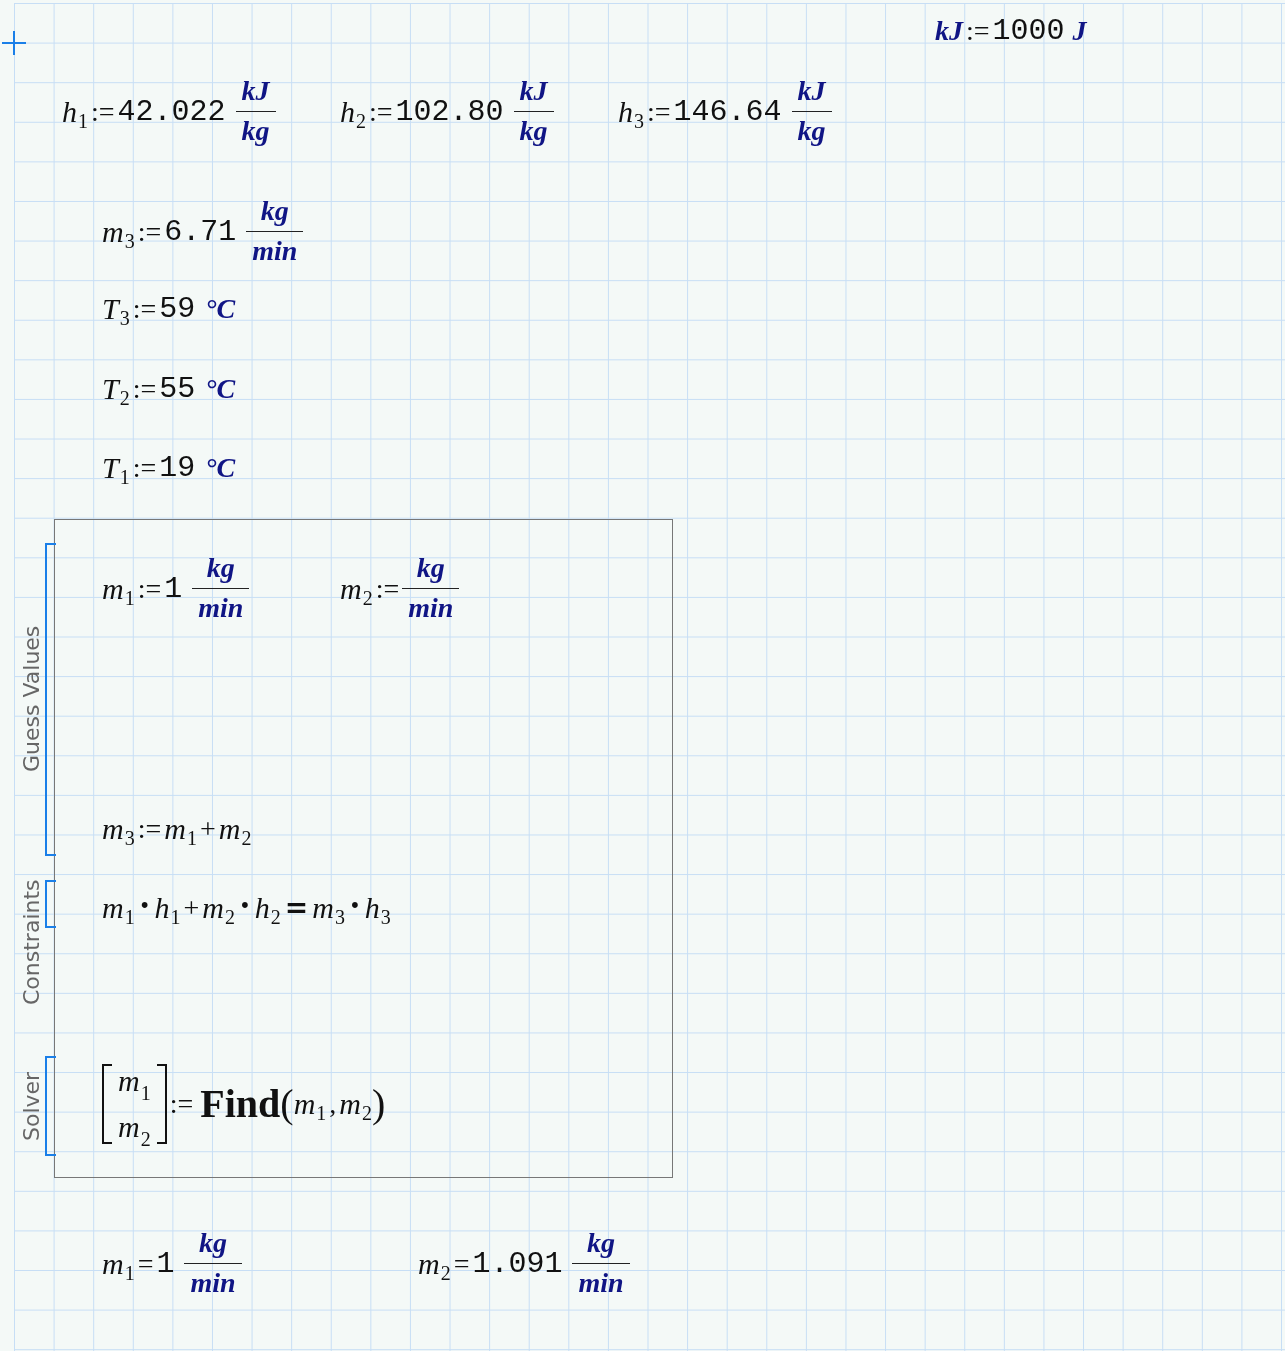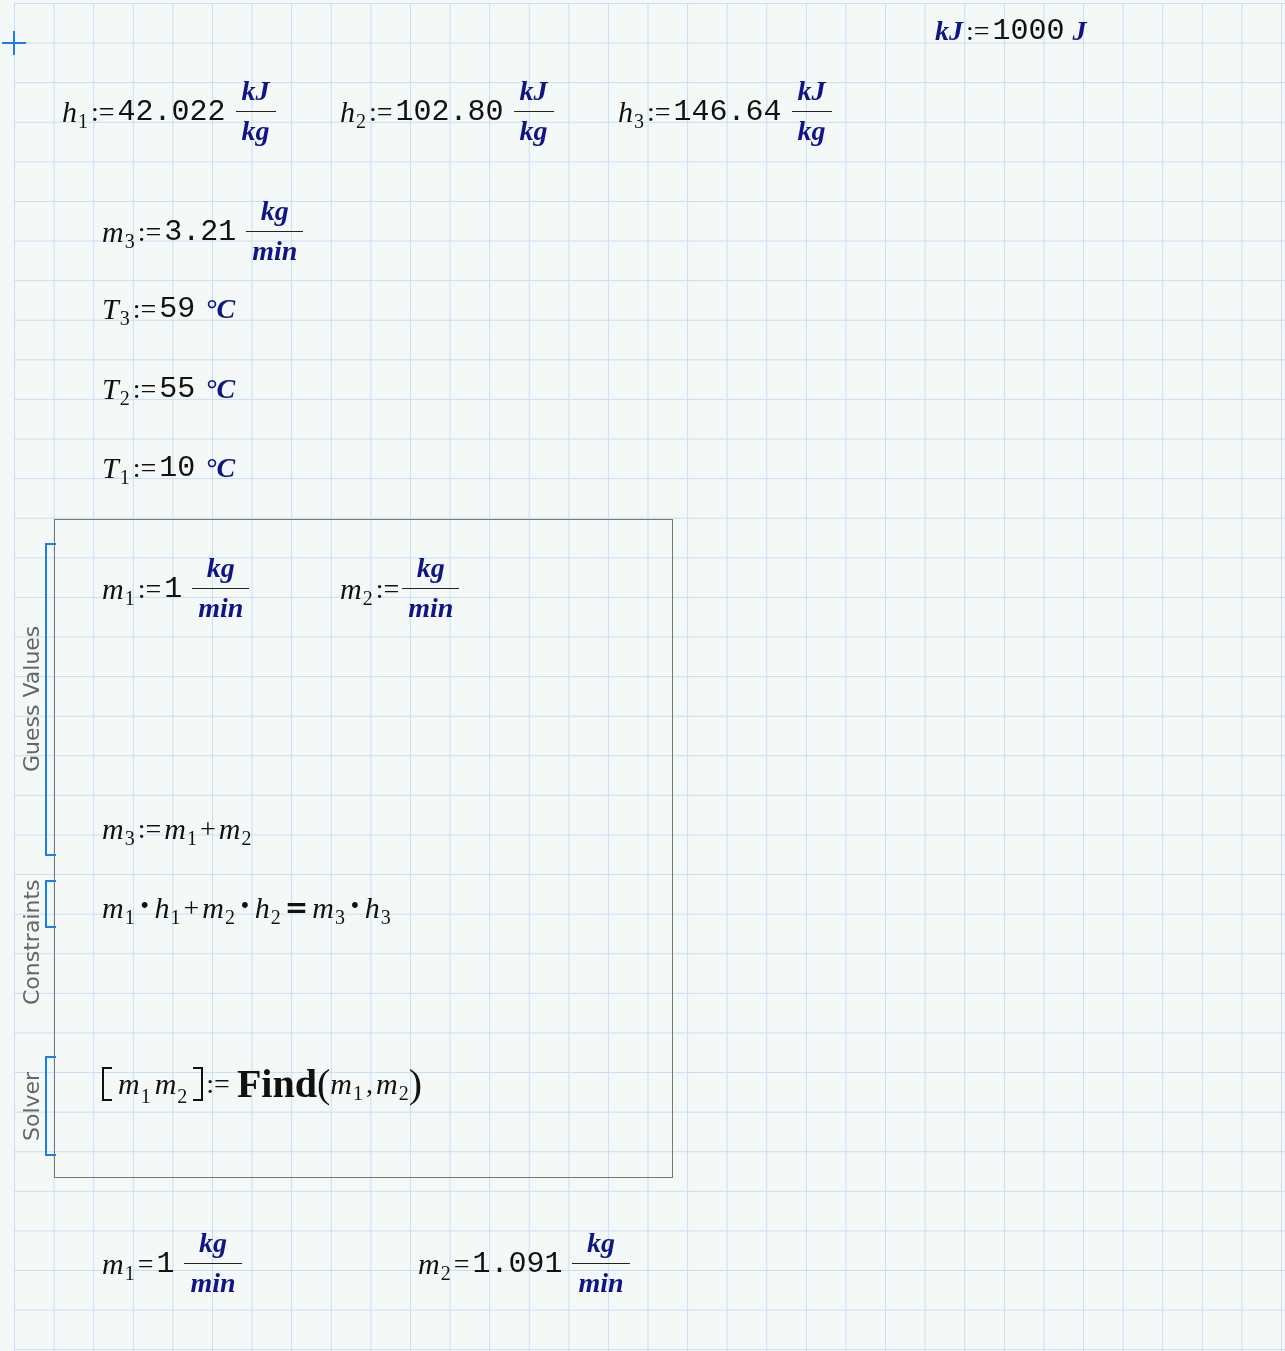--- a/index.html
+++ b/index.html
@@ -45,21 +45,21 @@
   .bracket::after { bottom: 0; }
   .side-label {
     position: absolute; font-family: "DejaVu Sans", "Liberation Sans", sans-serif;
     font-size: 22px; color: #666; transform: rotate(-90deg); transform-origin: left top;
     white-space: nowrap;
   }
   .matrix { display: inline-flex; align-items: stretch; }
   .mbr { width: 8px; border: 2px solid #111; }
   .mbr.l { border-right: none; }
   .mbr.r { border-left: none; }
-  .mcol { display: flex; flex-direction: row; padding: 2px 6px; gap: 4px; }
+  .mcol { display: flex; flex-direction: column; padding: 2px 6px; gap: 16px; }
 </style>
 </head>
 <body>
 
 <div class="sheet"></div>
 <div class="cursor-cross"></div>
 
 <div class="region" style="left:935px; top:16px;">
   <span class="unit">kJ</span>
   <span class="op">:=</span>
@@ -98,21 +98,21 @@
       <span class="n">kJ</span>
       <span class="bar"></span>
       <span class="d">kg</span>
     </span>
 </div>
 
 <div class="region" style="left:102px; top:196px;">
   <span class="var">m</span>
     <span class="sub">3</span>
   <span class="op">:=</span>
-  <span class="num">3.21</span>
+  <span class="num">6.71</span>
   <span class="frac">
       <span class="n">kg</span>
       <span class="bar"></span>
       <span class="d">min</span>
     </span>
 </div>
 
 <div class="region" style="left:102px; top:294px;">
   <span class="var">T</span>
     <span class="sub">3</span>
@@ -124,21 +124,21 @@
   <span class="var">T</span>
     <span class="sub">2</span>
   <span class="op">:=</span>
   <span class="num">55</span>
   <span class="unit" style="margin-left:10px">°C</span>
 </div>
 <div class="region" style="left:102px; top:453px;">
   <span class="var">T</span>
     <span class="sub">1</span>
   <span class="op">:=</span>
-  <span class="num">10</span>
+  <span class="num">19</span>
   <span class="unit" style="margin-left:10px">°C</span>
 </div>
 
 <div class="area-box"></div>
 
 <div class="bracket" style="top:543px; height:313px;"></div>
 <div class="side-label" style="left:19px; top:772px;">Guess Values</div>
 
 <div class="bracket" style="top:880px; height:48px;"></div>
 <div class="side-label" style="left:19px; top:1005px;">Constraints</div>

